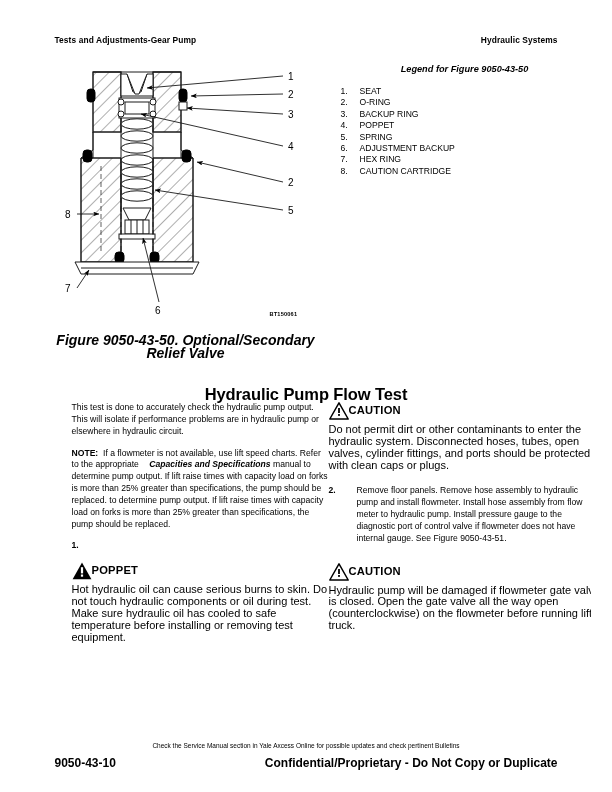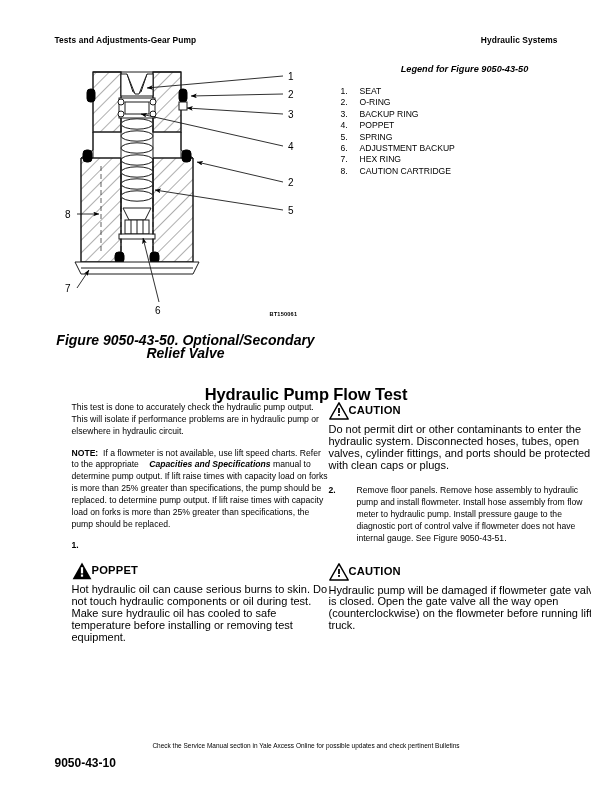--- a/index.html
+++ b/index.html
@@ -387,15 +387,16 @@
       </div>
       <div class="safety-text">Hydraulic pump will be damaged if flowmeter gate valve is closed. Open the gate valve all the way open (counterclockwise) on the flowmeter before running lift truck.</div>
     </div>
 
   </div>
 
   <div class="foot-note">Check the Service Manual section in Yale Axcess Online for possible updates and check pertinent Bulletins</div>
 
   <div class="foot-bar">
     <span>9050-43-10</span>
+    <span>Confidential/Proprietary - Do Not Copy or Duplicate</span>
   </div>
 
 </div>
 
 </body></html>

